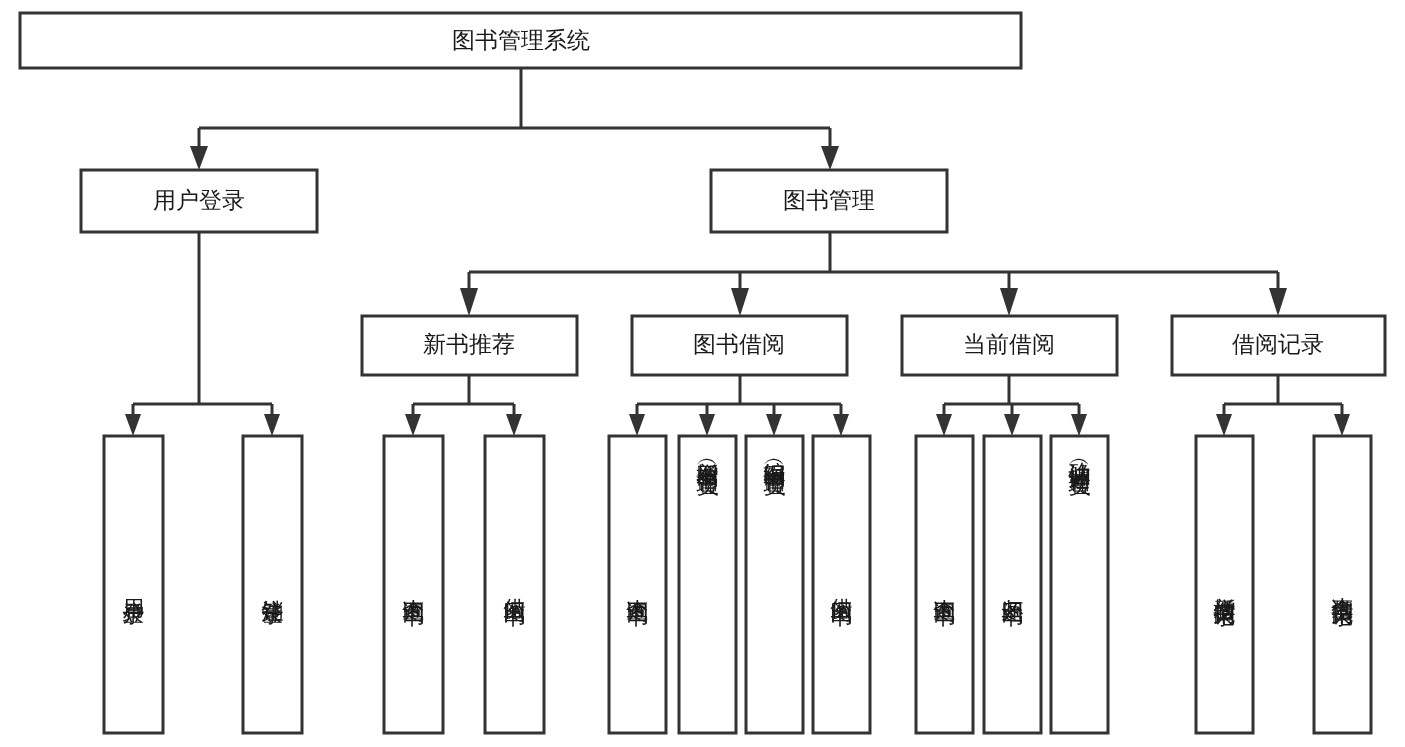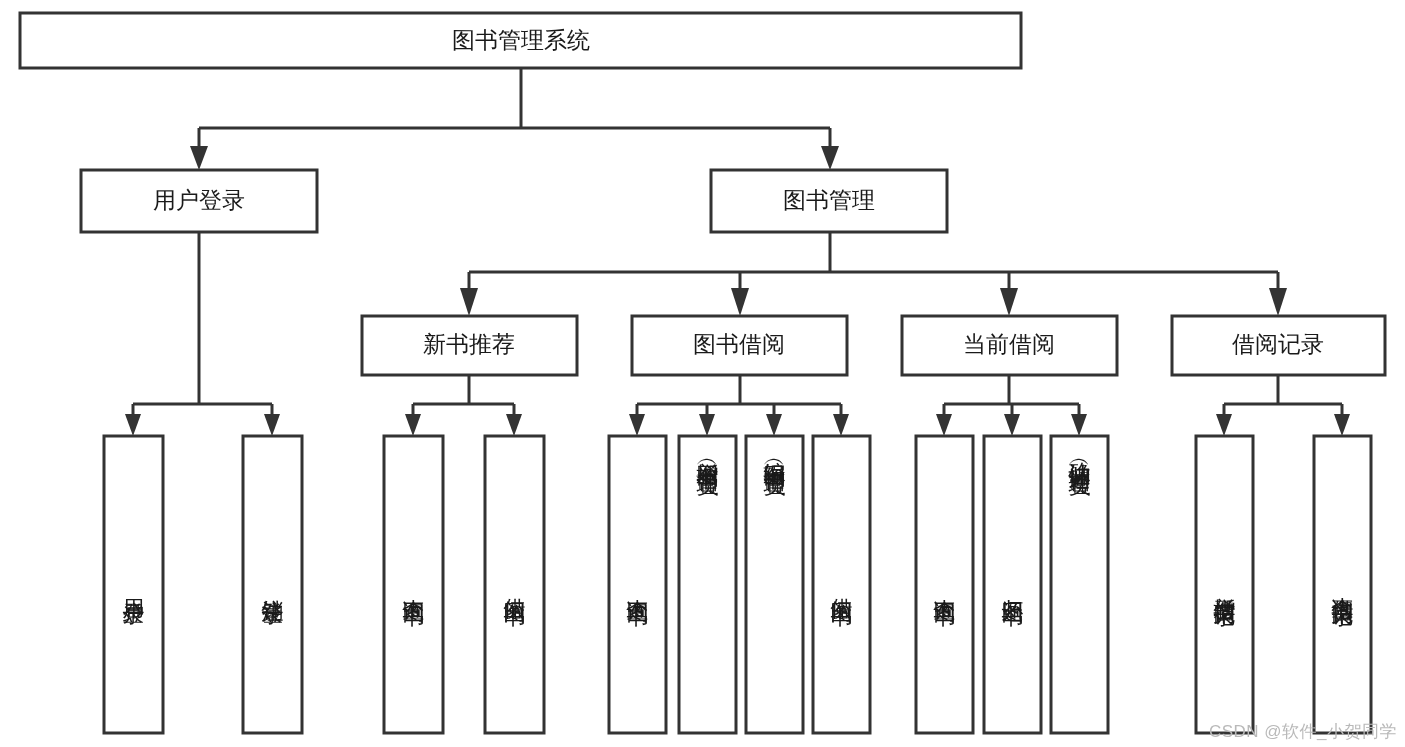--- a/index.html
+++ b/index.html
@@ -216,15 +216,14 @@
   <div class="node-label-v" style="left:609px; top:436px; width:57px; height:297px;">查询图书</div>
   <div class="node-label-v" style="left:679px; top:436px; width:57px; height:297px; justify-content:flex-start; padding-top:8px; box-sizing:border-box;">新增图书（管理员）</div>
   <div class="node-label-v" style="left:746px; top:436px; width:57px; height:297px; justify-content:flex-start; padding-top:8px; box-sizing:border-box;">编辑图书（管理员）</div>
   <div class="node-label-v" style="left:813px; top:436px; width:57px; height:297px;">借阅图书</div>
   <div class="node-label-v" style="left:916px; top:436px; width:57px; height:297px;">查询图书</div>
   <div class="node-label-v" style="left:984px; top:436px; width:57px; height:297px;">归还图书</div>
   <div class="node-label-v" style="left:1051px; top:436px; width:57px; height:297px; justify-content:flex-start; padding-top:8px; box-sizing:border-box;">确认归还（管理员）</div>
   <div class="node-label-v" style="left:1196px; top:436px; width:57px; height:297px;">新增借阅记录</div>
   <div class="node-label-v" style="left:1314px; top:436px; width:57px; height:297px;">查询借阅记录</div>
 
-  <div class="watermark">CSDN @软件_小贺同学</div>
 
 </div>
 
 </body></html>

